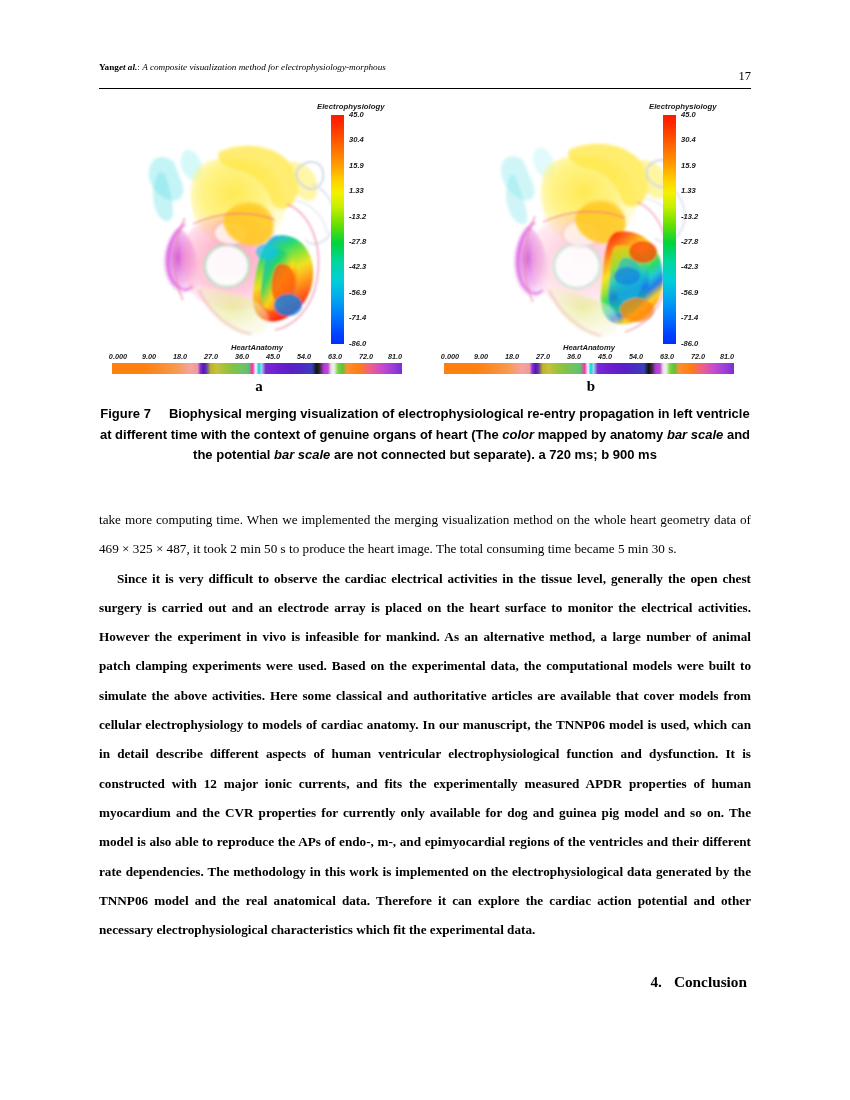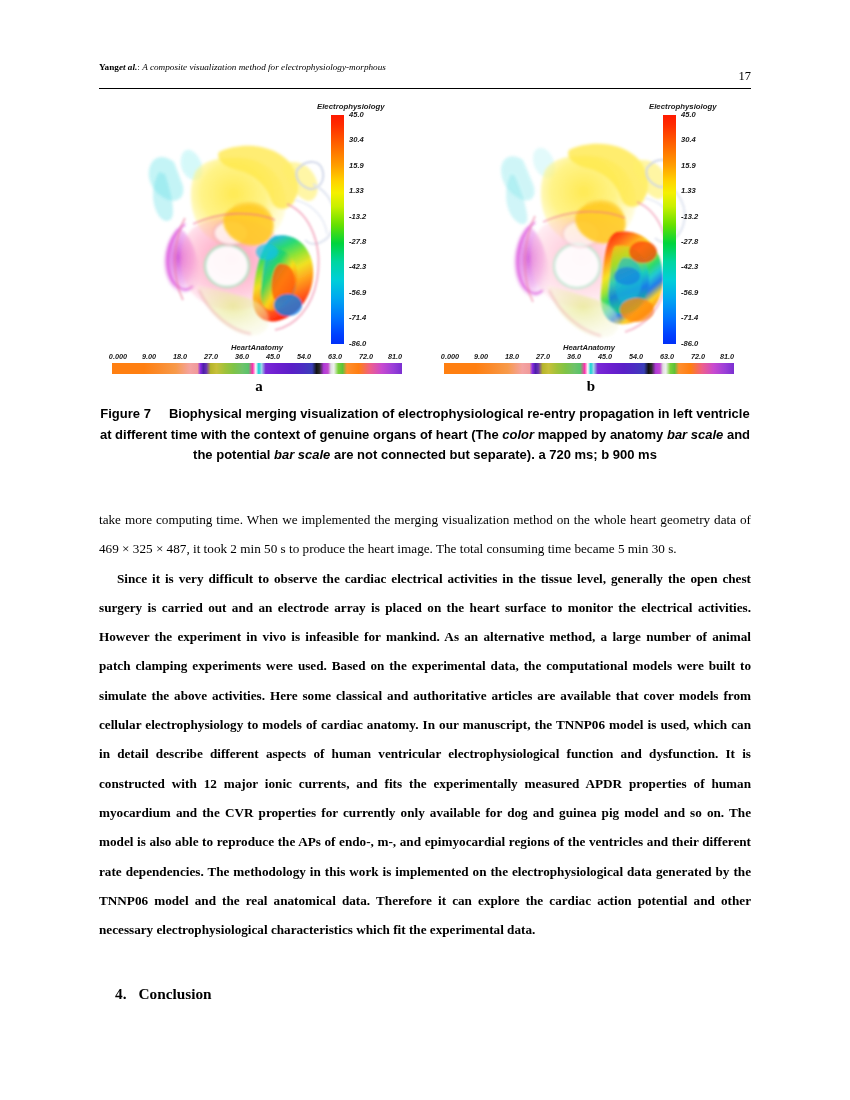--- a/index.html
+++ b/index.html
@@ -259,25 +259,26 @@
     margin: 0;
     font-size: 13.2px;
     line-height: 29.3px;
     text-align: justify;
     text-justify: inter-word;
     hyphens: none;
   }
   .body p.indent { text-indent: 18px; font-weight: bold; }
 
   .sec-head {
-    margin: 16px;
+    margin: 4px;
     padding: 0;
     font-size: 15.3px;
     font-weight: bold;
     line-height: 29.3px;
+    text-align: right;
   }
   .sec-head .num { margin-right: 12px; }
 
   .spacer-sec { height: 19px; }
   .spacer-after-head { height: 5px; }
 </style>
 </head>
 <body>
 
 <div class="page">

